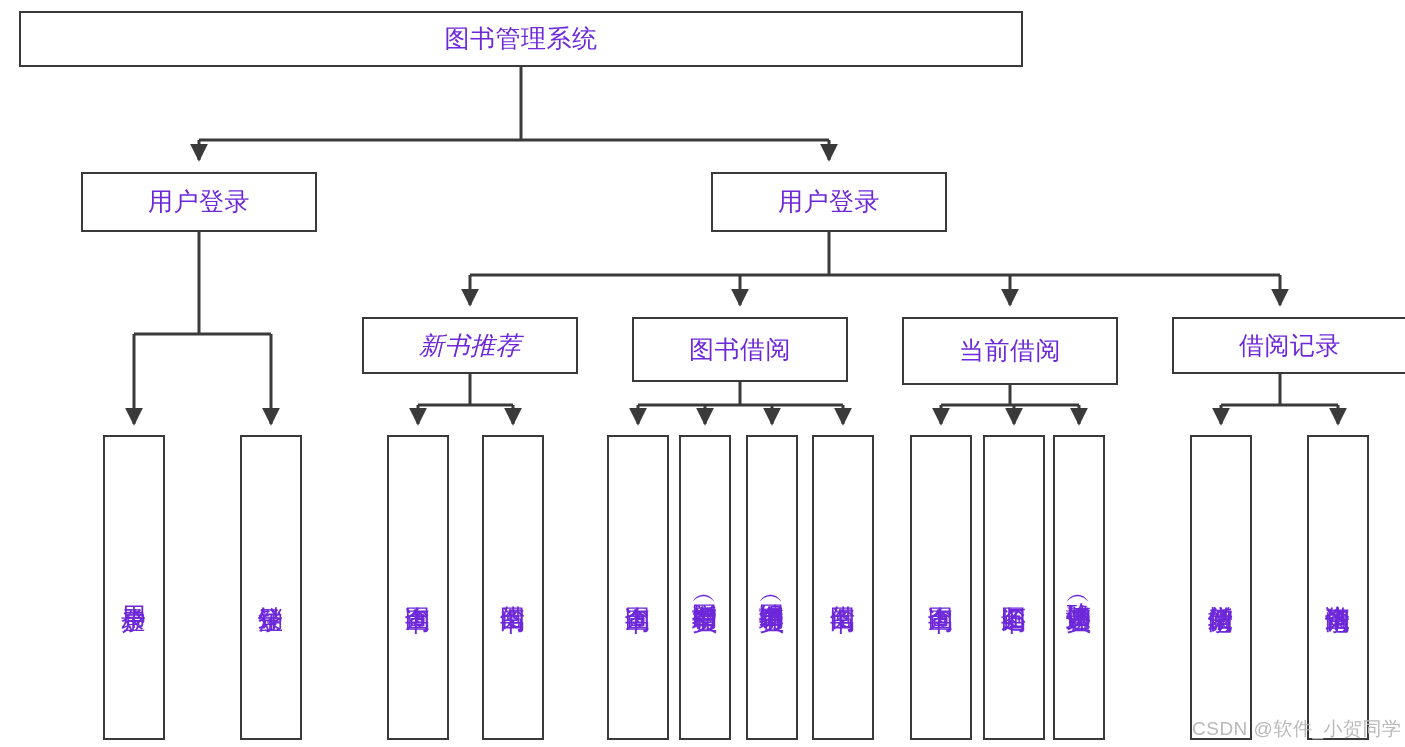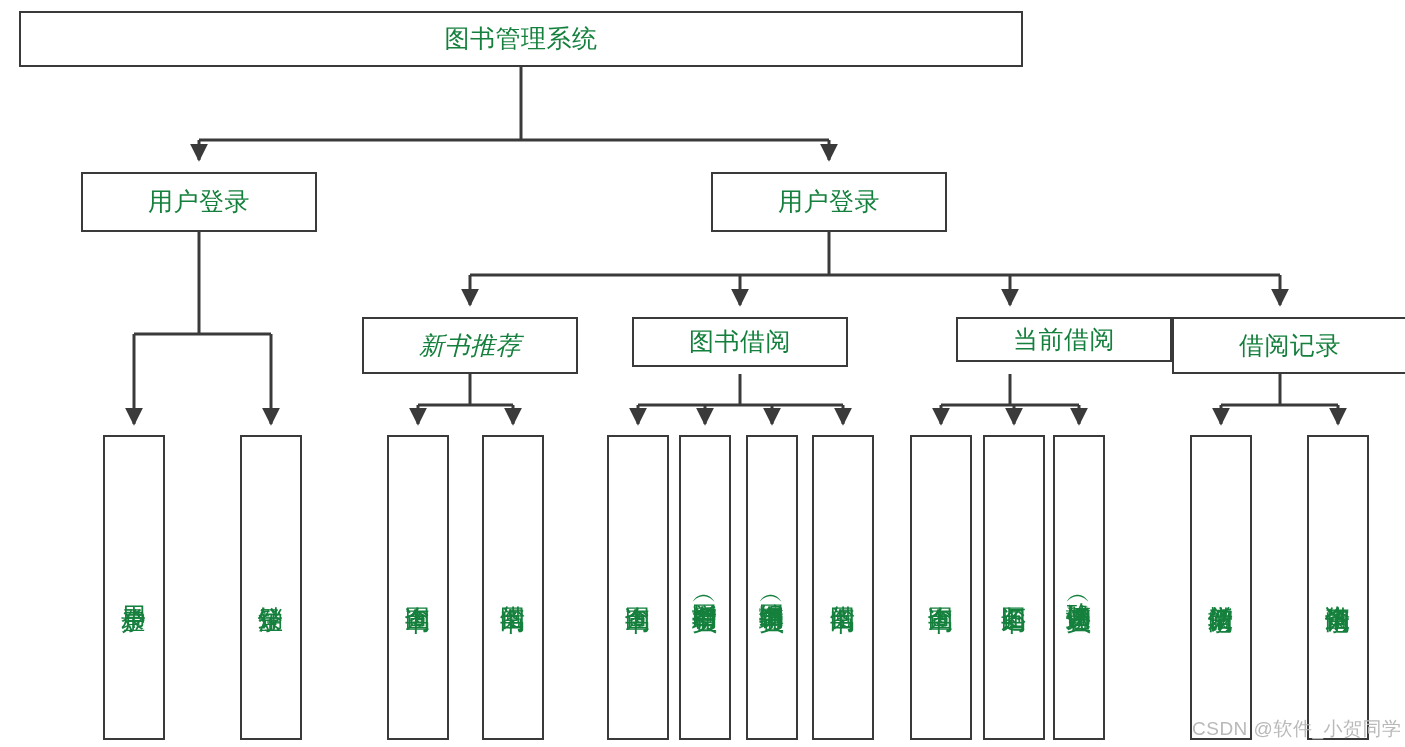--- a/index.html
+++ b/index.html
@@ -25,21 +25,21 @@
     top: 0;
     width: 1405px;
     height: 747px;
     pointer-events: none;
   }
   .node {
     position: absolute;
     box-sizing: border-box;
     border: 2px solid #3a3a3a;
     background: #ffffff;
-    color: #15803d;
+    color: #6d28d9;
     display: flex;
     align-items: center;
     justify-content: center;
     overflow: hidden;
   }
   .node.h .label {
     font-size: 25px;
     line-height: 1.1;
     letter-spacing: 0.5px;
     white-space: nowrap;
@@ -127,24 +127,24 @@
   <div class="node h" style="left:81px;top:172px;width:236px;height:60px;">
     <span class="label">用户登录</span>
   </div>
   <div class="node h" style="left:711px;top:172px;width:236px;height:60px;">
     <span class="label">用户登录</span>
   </div>
 
   <div class="node h" style="left:362px;top:317px;width:216px;height:57px;font-style:italic;">
     <span class="label">新书推荐</span>
   </div>
-  <div class="node h" style="left:632px;top:317px;width:216px;height:50px;">
+  <div class="node h" style="left:632px;top:317px;width:216px;height:65px;">
     <span class="label">图书借阅</span>
   </div>
-  <div class="node h" style="left:956px;top:317px;width:216px;height:45px;">
+  <div class="node h" style="left:902px;top:317px;width:216px;height:68px;">
     <span class="label">当前借阅</span>
   </div>
   <div class="node h" style="left:1172px;top:317px;width:236px;height:57px;">
     <span class="label">借阅记录</span>
   </div>
 
   <div class="node v" style="left:103px;top:435px;width:62px;height:305px;">
     <span class="label">用户登录</span>
   </div>
   <div class="node v" style="left:240px;top:435px;width:62px;height:305px;">

